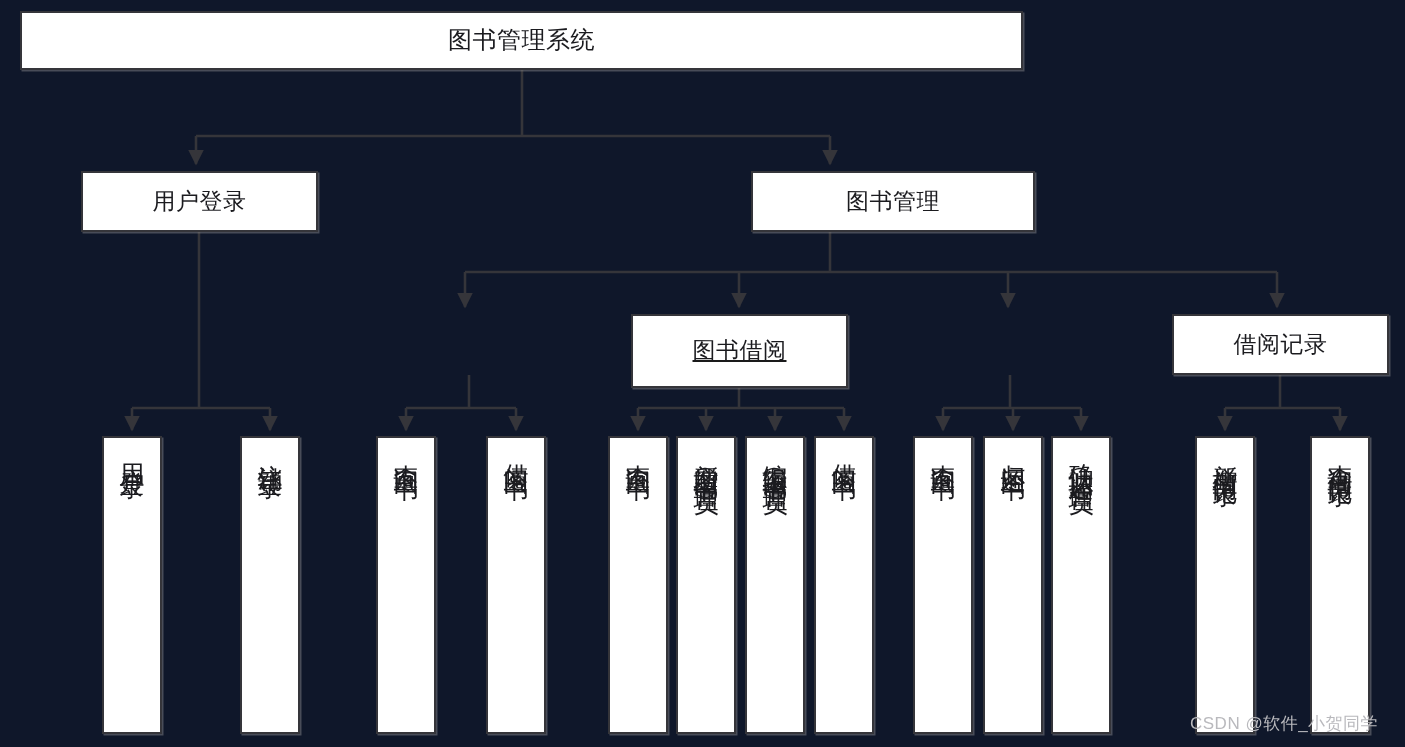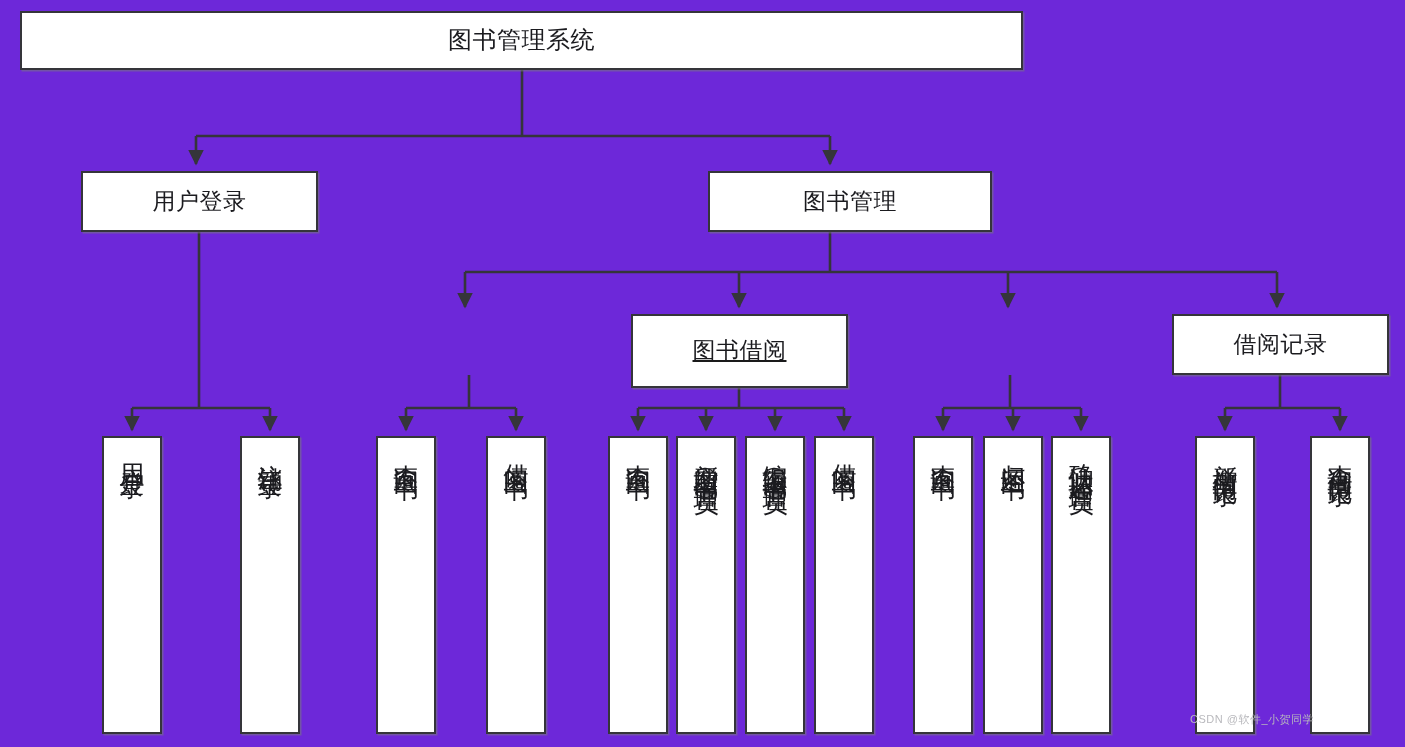--- a/index.html
+++ b/index.html
@@ -8,21 +8,21 @@
     background: #ffffff;
   }
   body {
     font-family: "Liberation Sans", "DejaVu Sans", sans-serif;
     color: #1a1a1a;
   }
   #canvas {
     position: relative;
     width: 1405px;
     height: 747px;
-    background: #6d28d9;
+    background: #0f172a;
     overflow: hidden;
   }
   
   #connectors {
     position: absolute;
     left: 0;
     top: 0;
     width: 1405px;
     height: 747px;
   }
@@ -61,21 +61,21 @@
     font-size: 25px;
     line-height: 1.0;
     letter-spacing: 4px;
     white-space: nowrap;
     max-height: 100%;
   }
   .watermark {
     position: absolute;
     left: 1190px;
     top: 712px;
-    font-size: 11px;
+    font-size: 17px;
     color: #b9b9bd;
     white-space: nowrap;
     z-index: 5;
     letter-spacing: 0.5px;
   }
 </style>
 </head>
 <body>
 
 <div id="canvas">
@@ -130,21 +130,21 @@
     </g>
   </svg>
 
   <div class="node h root" style="left:20px; top:11px; width:1003px; height:59px;">
     <span class="label">图书管理系统</span>
   </div>
 
   <div class="node h" style="left:81px; top:171px; width:237px; height:61px;">
     <span class="label">用户登录</span>
   </div>
-  <div class="node h" style="left:708px; top:171px; width:284px; height:61px;">
+  <div class="node h" style="left:751px; top:171px; width:284px; height:61px;">
     <span class="label">图书管理</span>
   </div>
 
   <div class="node h" style="left:631px; top:314px; width:217px; height:74px;text-decoration:underline;">
     <span class="label">图书借阅</span>
   </div>
   <div class="node h" style="left:1172px; top:314px; width:217px; height:61px;">
     <span class="label">借阅记录</span>
   </div>
 

